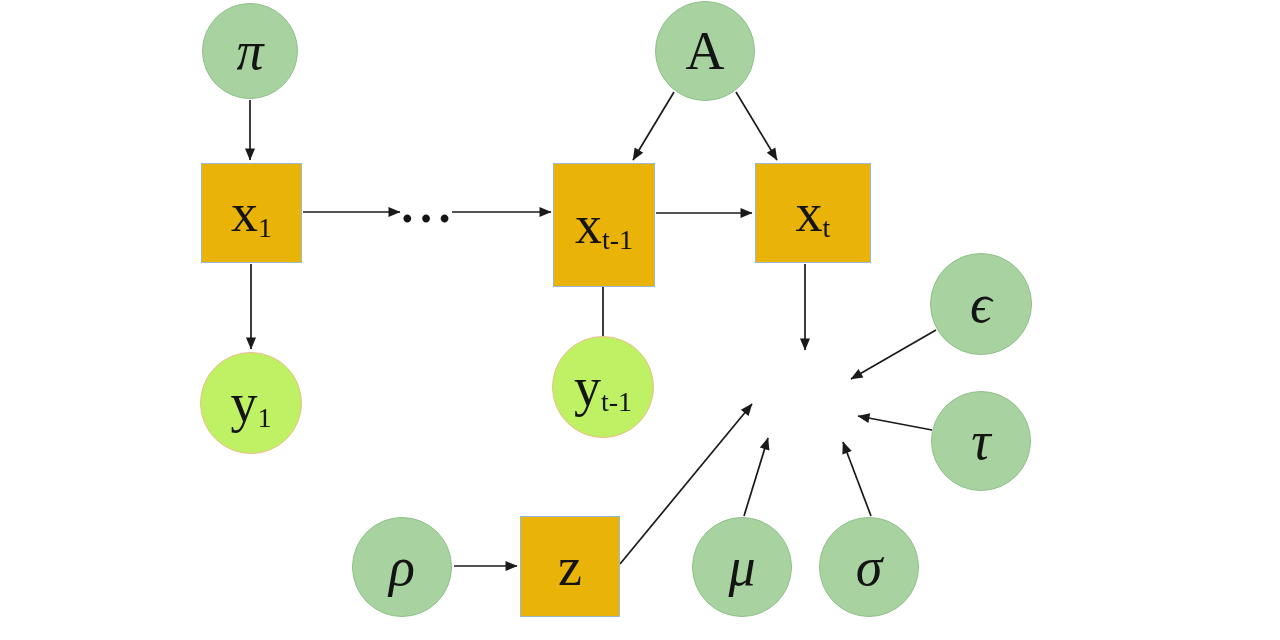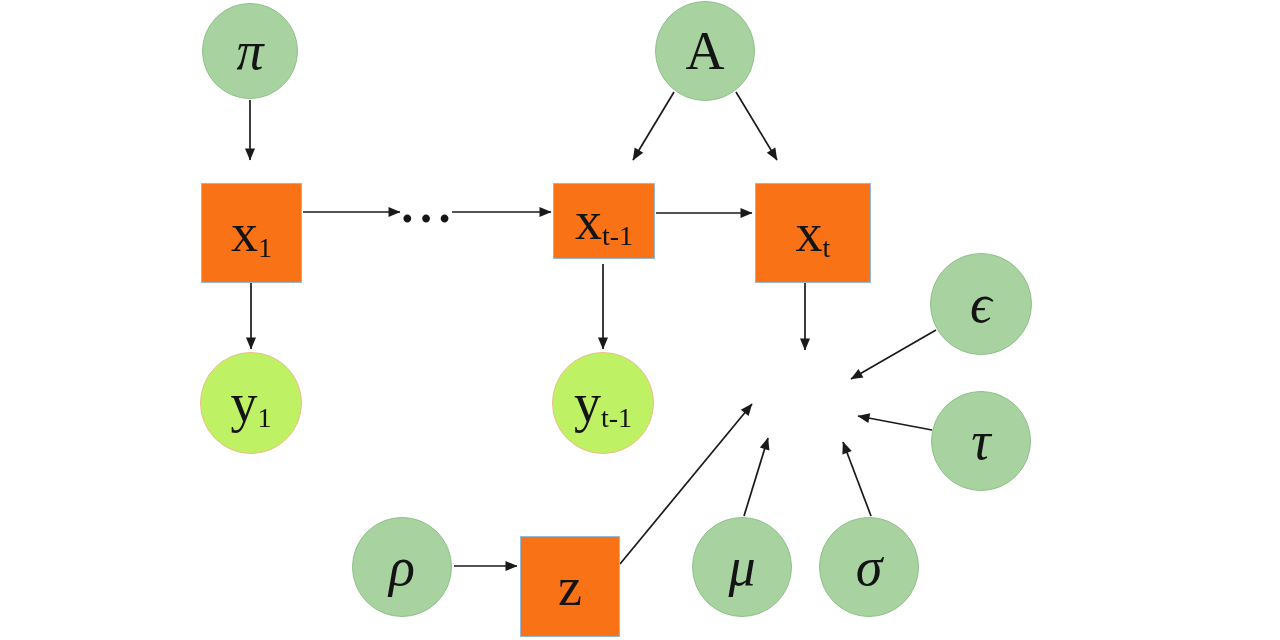--- a/index.html
+++ b/index.html
@@ -35,32 +35,32 @@
   }
   .node .lbl sub {
     font-size: 0.52em;
     line-height: 0;
     vertical-align: baseline;
     position: relative;
     top: 0.22em;
   }
   .circle { border-radius: 50%; }
   .param  { background: #a8d3a0; border: 1px solid #8fc18a; }
-  .state  { background: #f97316; border: 1px solid #97b9d8; margin-top: 20px; }
+  .state  { background: #eab308; border: 1px solid #97b9d8; }
   .obs    { background: #bef264; border: 1px solid #eebd88; }
   .greek .lbl { font-style: italic; }
 
   
   .n-pi    { left: 202px; top:   3px; width:  96px; height:  96px; }
   .n-A     { left: 655px; top:   1px; width: 100px; height: 100px; }
   .n-x1    { left: 201px; top: 163px; width: 101px; height: 100px; }
-  .n-xt1   { left: 553px; top: 163px; width: 102px; height: 76px; }
+  .n-xt1   { left: 553px; top: 163px; width: 102px; height: 124px; }
   .n-xt    { left: 755px; top: 163px; width: 116px; height: 100px; }
   .n-y1    { left: 200px; top: 352px; width: 102px; height: 102px; }
-  .n-yt1   { left: 552px; top: 352px; width: 102px; height: 102px; }
+  .n-yt1   { left: 552px; top: 336px; width: 102px; height: 102px; }
   .n-yt    { left: 754px; top: 354px; width: 102px; height: 102px; }
   .n-eps   { left: 930px; top: 253px; width: 102px; height: 102px; }
   .n-tau   { left: 931px; top: 391px; width: 100px; height: 100px; }
   .n-rho   { left: 352px; top: 517px; width: 100px; height: 100px; }
   .n-z     { left: 520px; top: 516px; width: 100px; height: 101px; }
   .n-mu    { left: 692px; top: 517px; width: 100px; height: 100px; }
   .n-sigma { left: 819px; top: 517px; width: 100px; height: 100px; }
 
   .ellipsis {
     position: absolute;

